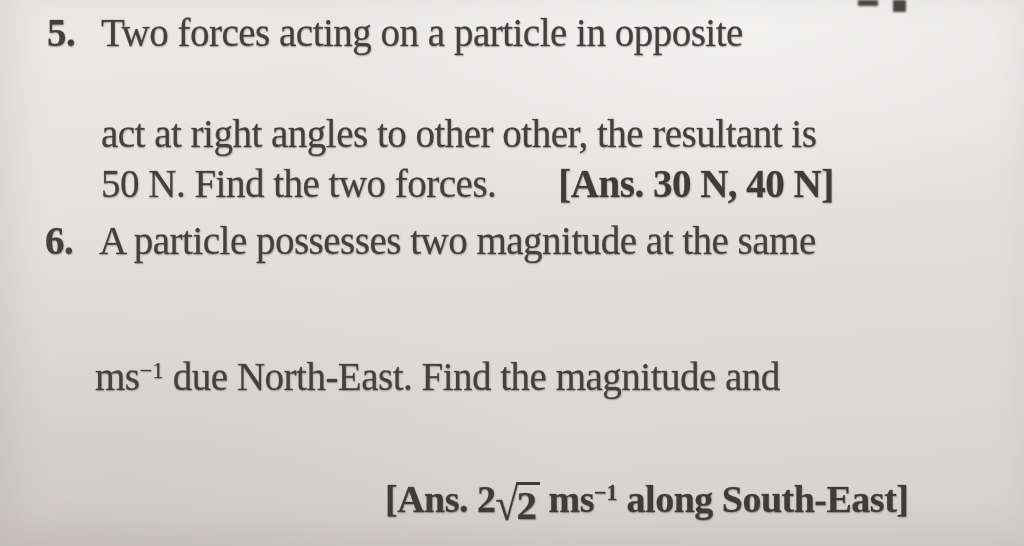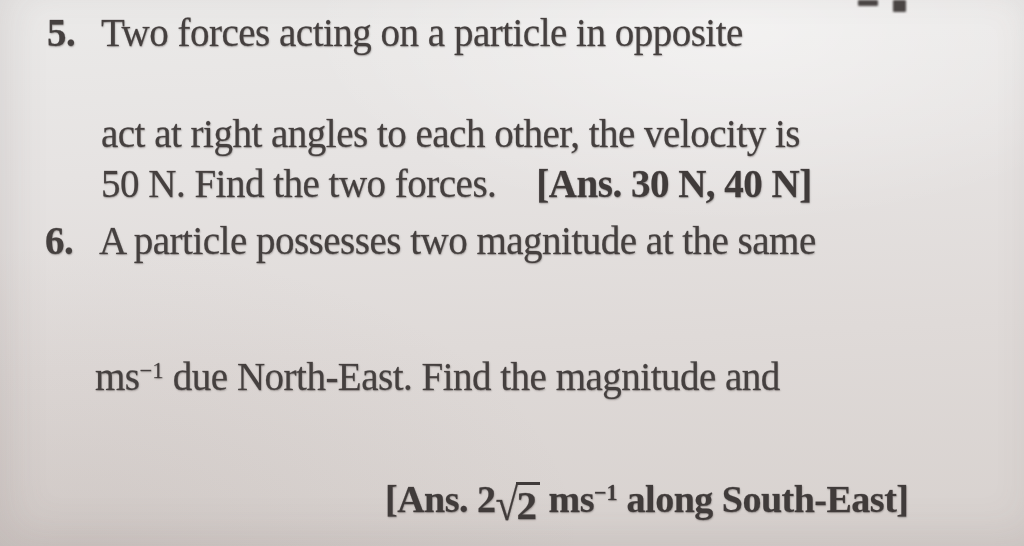--- a/index.html
+++ b/index.html
@@ -20,21 +20,21 @@
     white-space: nowrap;
     font-size: 39px;
     color: #45403f;
     letter-spacing: -0.5px;
     text-shadow: 0.5px 0.5px 1.6px rgba(72,64,63,0.45);
     -webkit-text-stroke: 0.3px rgba(69,64,63,0.55);
   }
   .qnum { font-weight: bold; }
   .ans-inline {
     font-weight: bold;
-    margin-left: 40px;
+    margin-left: 62px;
     color: #403b3a;
     font-family: Liberation Serif, serif;
   }
   .ans-line {
     font-weight: bold;
     font-size: 38px;
     color: #403b3a;
     font-family: Liberation Serif, serif;
   }
   .sup {
@@ -76,21 +76,21 @@
 <div class="page">
 
   <div class="cutoff-mark" id="mark-a"></div>
   <div class="cutoff-mark" id="mark-b"></div>
 
   <div class="line qnum" style="left:47px; top:10px;">5.</div>
 
   <div class="line" style="left:101px; top:10px;">Two forces acting on a particle in opposite</div>
 
 
-  <div class="line" style="left:101px; top:111px;">act at right angles to each other, the velocity is</div>
+  <div class="line" style="left:101px; top:111px;">act at right angles to other other, the resultant is</div>
 
   <div class="line" style="left:101px; top:161px;">
     <span>50 N. Find the two forces.</span><span class="ans-inline">[Ans. 30 N, 40 N]</span>
   </div>
 
   <div class="line qnum" style="left:45px; top:218px;">6.</div>
 
   <div class="line" style="left:99px; top:218px;">A particle possesses two magnitude at the same</div>
 
 

